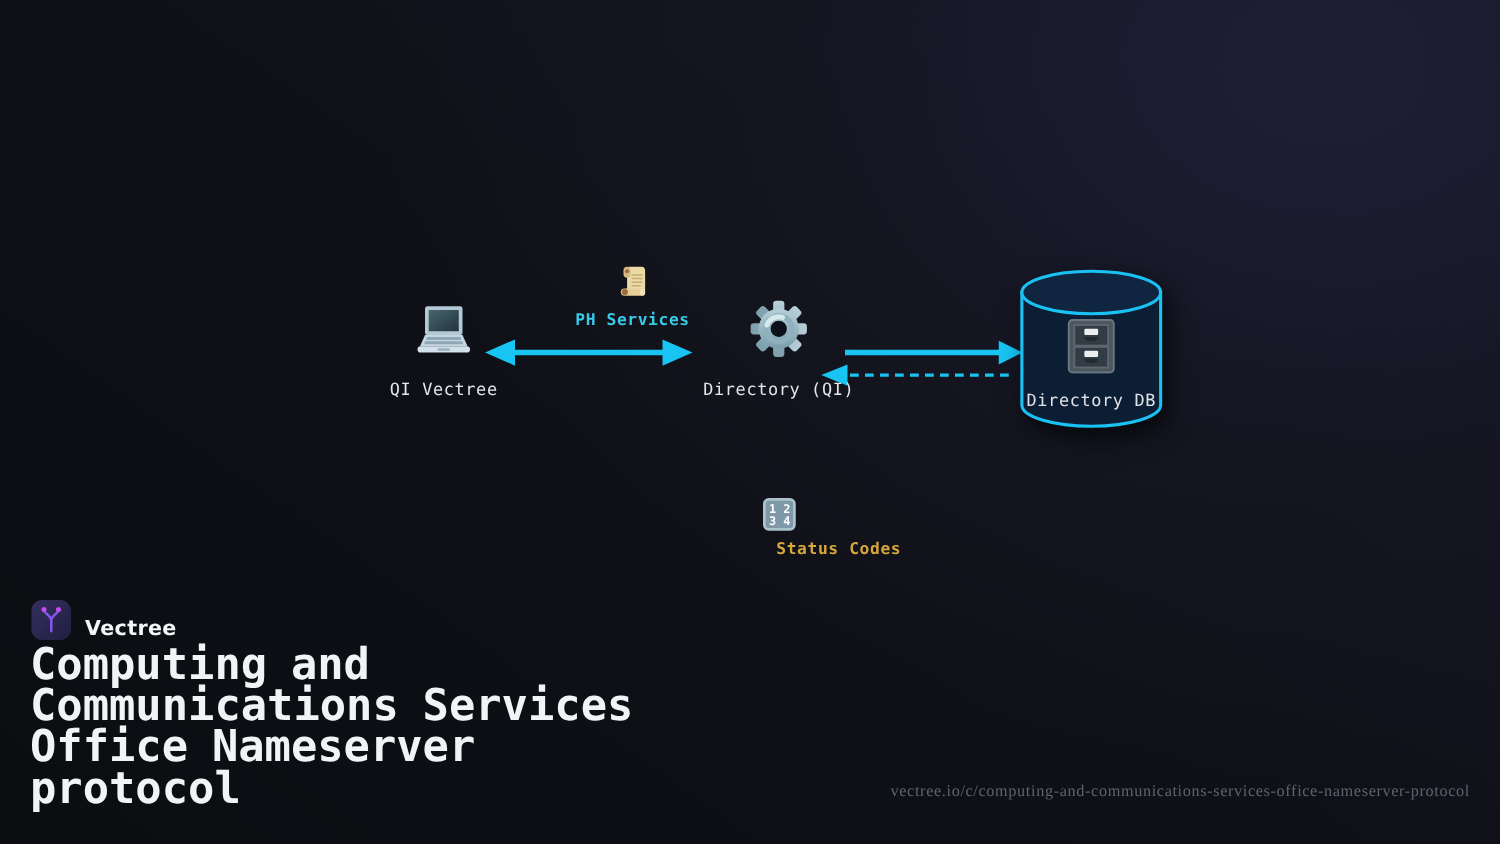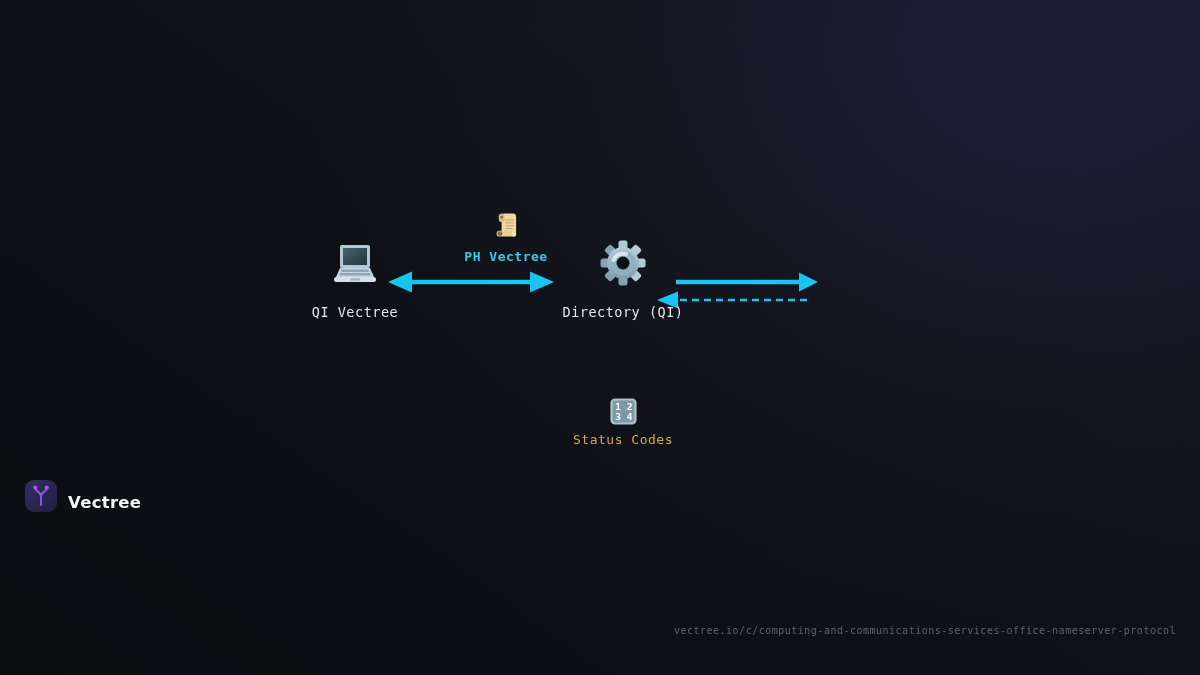--- a/index.html
+++ b/index.html
@@ -18,41 +18,41 @@
   .abs{ position:absolute; }
   .cx{ transform:translateX(-50%); }
 
   .node-label{
     font-size:13.5px; color:#e3e6ea; white-space:nowrap; letter-spacing:.5px;
   }
   .edge-label{
     font-size:13px; font-weight:bold; color:#38cbe8; white-space:nowrap; letter-spacing:.5px;
   }
   .status-label{
-    font-size:13px; font-weight:normal; color:#d7a73c; white-space:nowrap; letter-spacing:.5px;
+    font-size:13px; font-weight:bold; color:#d7a73c; white-space:nowrap; letter-spacing:.5px;margin-left:48px;
   }
   .db-label{
     font-size:13.5px; color:#dfe3e8; white-space:nowrap; letter-spacing:.5px;
   }
   .db-shape{ filter:drop-shadow(6px 8px 10px rgba(0,0,0,.65)); }
 
   .brand-row{ position:absolute; left:25px; top:480px; display:flex; align-items:flex-end; gap:11px; }
   .brand-name{
     font-family:"DejaVu Sans", sans-serif;
     font-weight:bold; font-size:16.5px; color:#f4f5f7; letter-spacing:.3px;
   }
   .page-title{
     position:absolute; left:24px; top:516px; width:540px;
     font-family:"DejaVu Sans Mono", monospace;
     font-weight:bold; font-size:35px; line-height:33px; color:#f2f3f5;
     word-spacing:-2px;
   }
   .footer-url{
     position:absolute; right:24px; top:625px;
-    font-size:10px; color:#5d626d; letter-spacing:.5px;
+    font-size:13px; color:#5d626d; letter-spacing:.5px;font-family:Liberation Serif, serif;
   }
   .arrow-layer{ position:absolute; left:0; top:0; pointer-events:none; }
 </style>
 </head>
 <body>
 
 <div class="frame">
 
   <svg class="arrow-layer" width="1200" height="675" viewBox="0 0 1200 675">
 
@@ -97,21 +97,21 @@
     <g stroke="#c6ab74" stroke-width="1.6">
       <line x1="17" y1="12" x2="29" y2="12"></line>
       <line x1="17" y1="16" x2="29" y2="16"></line>
       <line x1="17" y1="20" x2="29" y2="20"></line>
       <line x1="17" y1="24" x2="27" y2="24"></line>
     </g>
     <rect x="5" y="27" width="27" height="8" rx="4" fill="#e6cf97"></rect>
     <circle cx="9.5" cy="31" r="3.4" fill="#9c6b3c"></circle>
     <rect x="26" y="27" width="6" height="8" rx="3" fill="#f2e3b6"></rect>
   </svg>
-  <div class="abs cx edge-label" style="left:506px; top:249px;">PH Vectree</div>
+  <div class="abs cx edge-label" style="left:506px; top:249px;">PH Services</div>
 
   <svg class="abs" style="left:599px; top:239px;" width="48" height="48" viewBox="0 0 48 48">
     <defs>
       <linearGradient id="gearg" x1="0" y1="0" x2="0" y2="1">
         <stop offset="0" stop-color="#b6cfd8"></stop>
           <stop offset="1" stop-color="#7c9fad"></stop>
       </linearGradient>
     </defs>
     <g fill="url(#gearg)">
       <rect x="19.5" y="1.5" width="9" height="45" rx="2.5"></rect>
@@ -119,20 +119,36 @@
       <rect x="19.5" y="1.5" width="9" height="45" rx="2.5" transform="rotate(90 24 24)"></rect>
       <rect x="19.5" y="1.5" width="9" height="45" rx="2.5" transform="rotate(135 24 24)"></rect>
       <circle cx="24" cy="24" r="16"></circle>
     </g>
     <circle cx="24" cy="24" r="10.5" fill="none" stroke="#8fb1be" stroke-width="4"></circle>
     <path d="M14.5,21 A10,10 0 0 1 27,14.9" fill="none" stroke="#d8e9ee" stroke-width="4" stroke-linecap="round"></path>
     <circle cx="24" cy="24" r="6.5" fill="#0e1019"></circle>
   </svg>
   <div class="abs cx node-label" style="left:623px; top:304px;">Directory (QI)</div>
 
+  <div class="abs" style="left:814px; top:214px; width:118px; height:130px;">
+    <svg class="db-shape" width="118" height="130" viewBox="0 0 118 130">
+      <path d="M3.5,20 L3.5,110 A55.5,17 0 0 0 114.5,110 L114.5,20 Z" fill="#0c1e33" stroke="#19c2f2" stroke-width="2.5"></path>
+      <ellipse cx="59" cy="20" rx="55.5" ry="17" fill="#10253f" stroke="#19c2f2" stroke-width="2.5"></ellipse>
+    </svg>
+    <svg class="abs" style="left:39px; top:41px;" width="40" height="44" viewBox="0 0 40 44">
+      <rect x="2" y="1" width="36" height="42" rx="3" fill="#4b565f" stroke="#6b7881" stroke-width="1.5"></rect>
+      <rect x="6.5" y="5" width="27" height="16.5" fill="#323c44" stroke="#5d6771" stroke-width="1.5"></rect>
+      <rect x="6.5" y="22.5" width="27" height="16.5" fill="#323c44" stroke="#5d6771" stroke-width="1.5"></rect>
+      <rect x="14.5" y="8" width="11" height="5" rx="1" fill="#eceff1"></rect>
+      <path d="M14.5,14.5 a5.5,3.5 0 0 0 11,0" fill="#202a31"></path>
+      <rect x="14.5" y="25.5" width="11" height="5" rx="1" fill="#eceff1"></rect>
+      <path d="M14.5,32 a5.5,3.5 0 0 0 11,0" fill="#202a31"></path>
+    </svg>
+    <div class="abs cx db-label" style="left:59px; top:99px;">Directory DB</div>
+  </div>
 
   <svg class="abs" style="left:610px; top:398px;" width="27" height="27" viewBox="0 0 27 27">
     <rect x="1.5" y="1.5" width="24" height="24" rx="3.5" fill="#7d99a7" stroke="#aac3ce" stroke-width="2.2"></rect>
     <text x="13.8" y="12" text-anchor="middle" font-family="DejaVu Sans Mono, monospace" font-size="9.5" font-weight="bold" fill="#ffffff">1 2</text>
     <text x="13.8" y="22" text-anchor="middle" font-family="DejaVu Sans Mono, monospace" font-size="9.5" font-weight="bold" fill="#ffffff">3 4</text>
   </svg>
   <div class="abs cx status-label" style="left:623px; top:432px;">Status Codes</div>
 
   <div class="brand-row">
     <svg width="32" height="32" viewBox="0 0 32 32">
@@ -143,16 +159,17 @@
         </linearGradient>
       </defs>
       <rect x="0" y="0" width="32" height="32" rx="9" fill="url(#logog)"></rect>
       <path d="M16,25 L16,16 M16,16 C15,11.5 11.5,12 10.4,8.4 M16,16 C17,11.5 20.5,12 21.6,8.4" fill="none" stroke="#8655f0" stroke-width="2" stroke-linecap="round"></path>
       <circle cx="10.2" cy="7.6" r="2" fill="#c24df0"></circle>
       <circle cx="21.8" cy="7.6" r="2" fill="#c24df0"></circle>
     </svg>
     <span class="brand-name">Vectree</span>
   </div>
 
+  <h1 class="page-title">Computing and Communications Services Office Nameserver protocol</h1>
 
   <div class="footer-url">vectree.io/c/computing-and-communications-services-office-nameserver-protocol</div>
 
 </div>
 
 </body></html>

